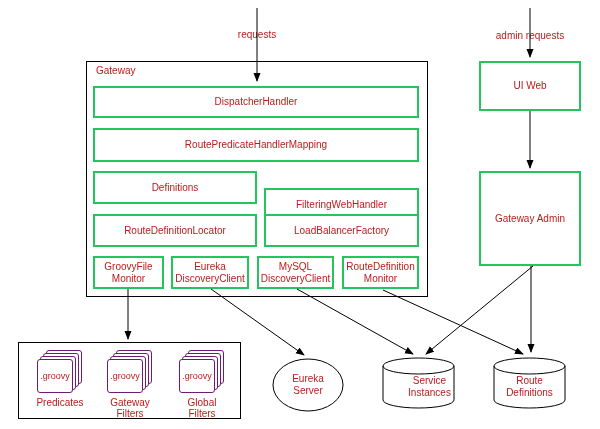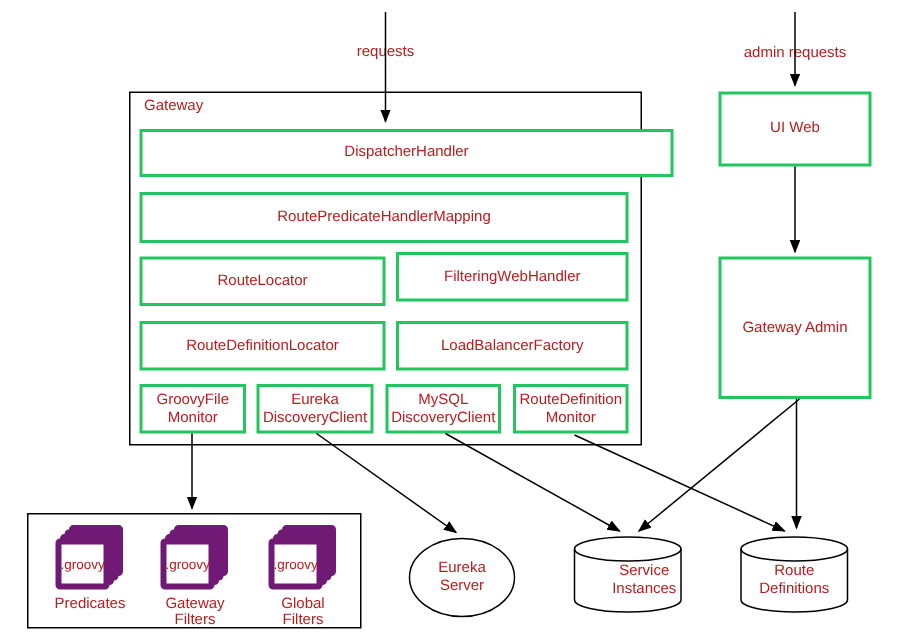--- a/index.html
+++ b/index.html
@@ -36,24 +36,24 @@
     font-size: 10px;
     line-height: 11px;
     text-align: center;
   }
   .frame-title {
     position: absolute;
     font-size: 10px;
     line-height: 11px;
   }
   
-  .b-dispatcher   { left: 93px;  top: 86px;  width: 356px; height: 32px; }
+  .b-dispatcher   { left: 93px;  top: 86px;  width: 326px; height: 32px; }
   .b-routepred    { left: 93px;  top: 128px; width: 326px; height: 34px; }
   .b-routeloc     { left: 93px;  top: 171px; width: 164px; height: 33px; }
-  .b-filterweb    { left: 264px; top: 168px; width: 155px; height: 33px; }
+  .b-filterweb    { left: 264px; top: 188px; width: 155px; height: 33px; }
   .b-routedefloc  { left: 93px;  top: 214px; width: 164px; height: 33px; }
   .b-loadbal      { left: 264px; top: 214px; width: 155px; height: 33px; }
   .b-groovymon    { left: 93px;  top: 256px; width: 71px;  height: 33px; }
   .b-eurekacli    { left: 171px; top: 256px; width: 78px;  height: 33px; }
   .b-mysqlcli     { left: 257px; top: 256px; width: 77px;  height: 33px; }
   .b-routedefmon  { left: 342px; top: 256px; width: 77px;  height: 33px; }
   
   .b-uiweb        { left: 479px; top: 61px;  width: 102px; height: 50px; }
   .b-gwadmin      { left: 479px; top: 171px; width: 102px; height: 95px; }
   
@@ -69,21 +69,21 @@
     align-items: center;
   }
   .gi-1 { left: 28px; }
   .gi-2 { left: 98px; }
   .gi-3 { left: 170px; }
   .file-stack { position: relative; width: 46px; height: 44px; }
   .file-layer {
     position: absolute;
     width: 36px; height: 34px;
     background: #fff;
-    border: 4px solid #701a75;
+    border: 1px solid #701a75;
     border-radius: 3px;
     box-sizing: border-box;
   }
   .fl-1 { left: 9px; top: 0; }
   .fl-2 { left: 6px; top: 3px; }
   .fl-3 { left: 3px; top: 6px; }
   .fl-front {
     left: 0; top: 9px;
     display: flex;
     align-items: center;
@@ -124,21 +124,21 @@
 <div class="canvas">
 
   <div class="free-label lbl-requests">requests</div>
   <div class="free-label lbl-admin">admin requests</div>
 
   <div class="frame f-gateway"></div>
   <div class="frame-title gw-title">Gateway</div>
 
   <div class="box b-dispatcher">DispatcherHandler</div>
   <div class="box b-routepred">RoutePredicateHandlerMapping</div>
-  <div class="box b-routeloc">RouteLocator</div>
+  <div class="box b-routeloc">Definitions</div>
   <div class="box b-filterweb">FilteringWebHandler</div>
   <div class="box b-routedefloc">RouteDefinitionLocator</div>
   <div class="box b-loadbal">LoadBalancerFactory</div>
   <div class="box b-groovymon">GroovyFile Monitor</div>
   <div class="box b-eurekacli">Eureka DiscoveryClient</div>
   <div class="box b-routedefmon">RouteDefinition Monitor</div>
   <div class="box b-mysqlcli">MySQL DiscoveryClient</div>
 
   <div class="box b-uiweb">UI Web</div>
   <div class="box b-gwadmin">Gateway Admin</div>

